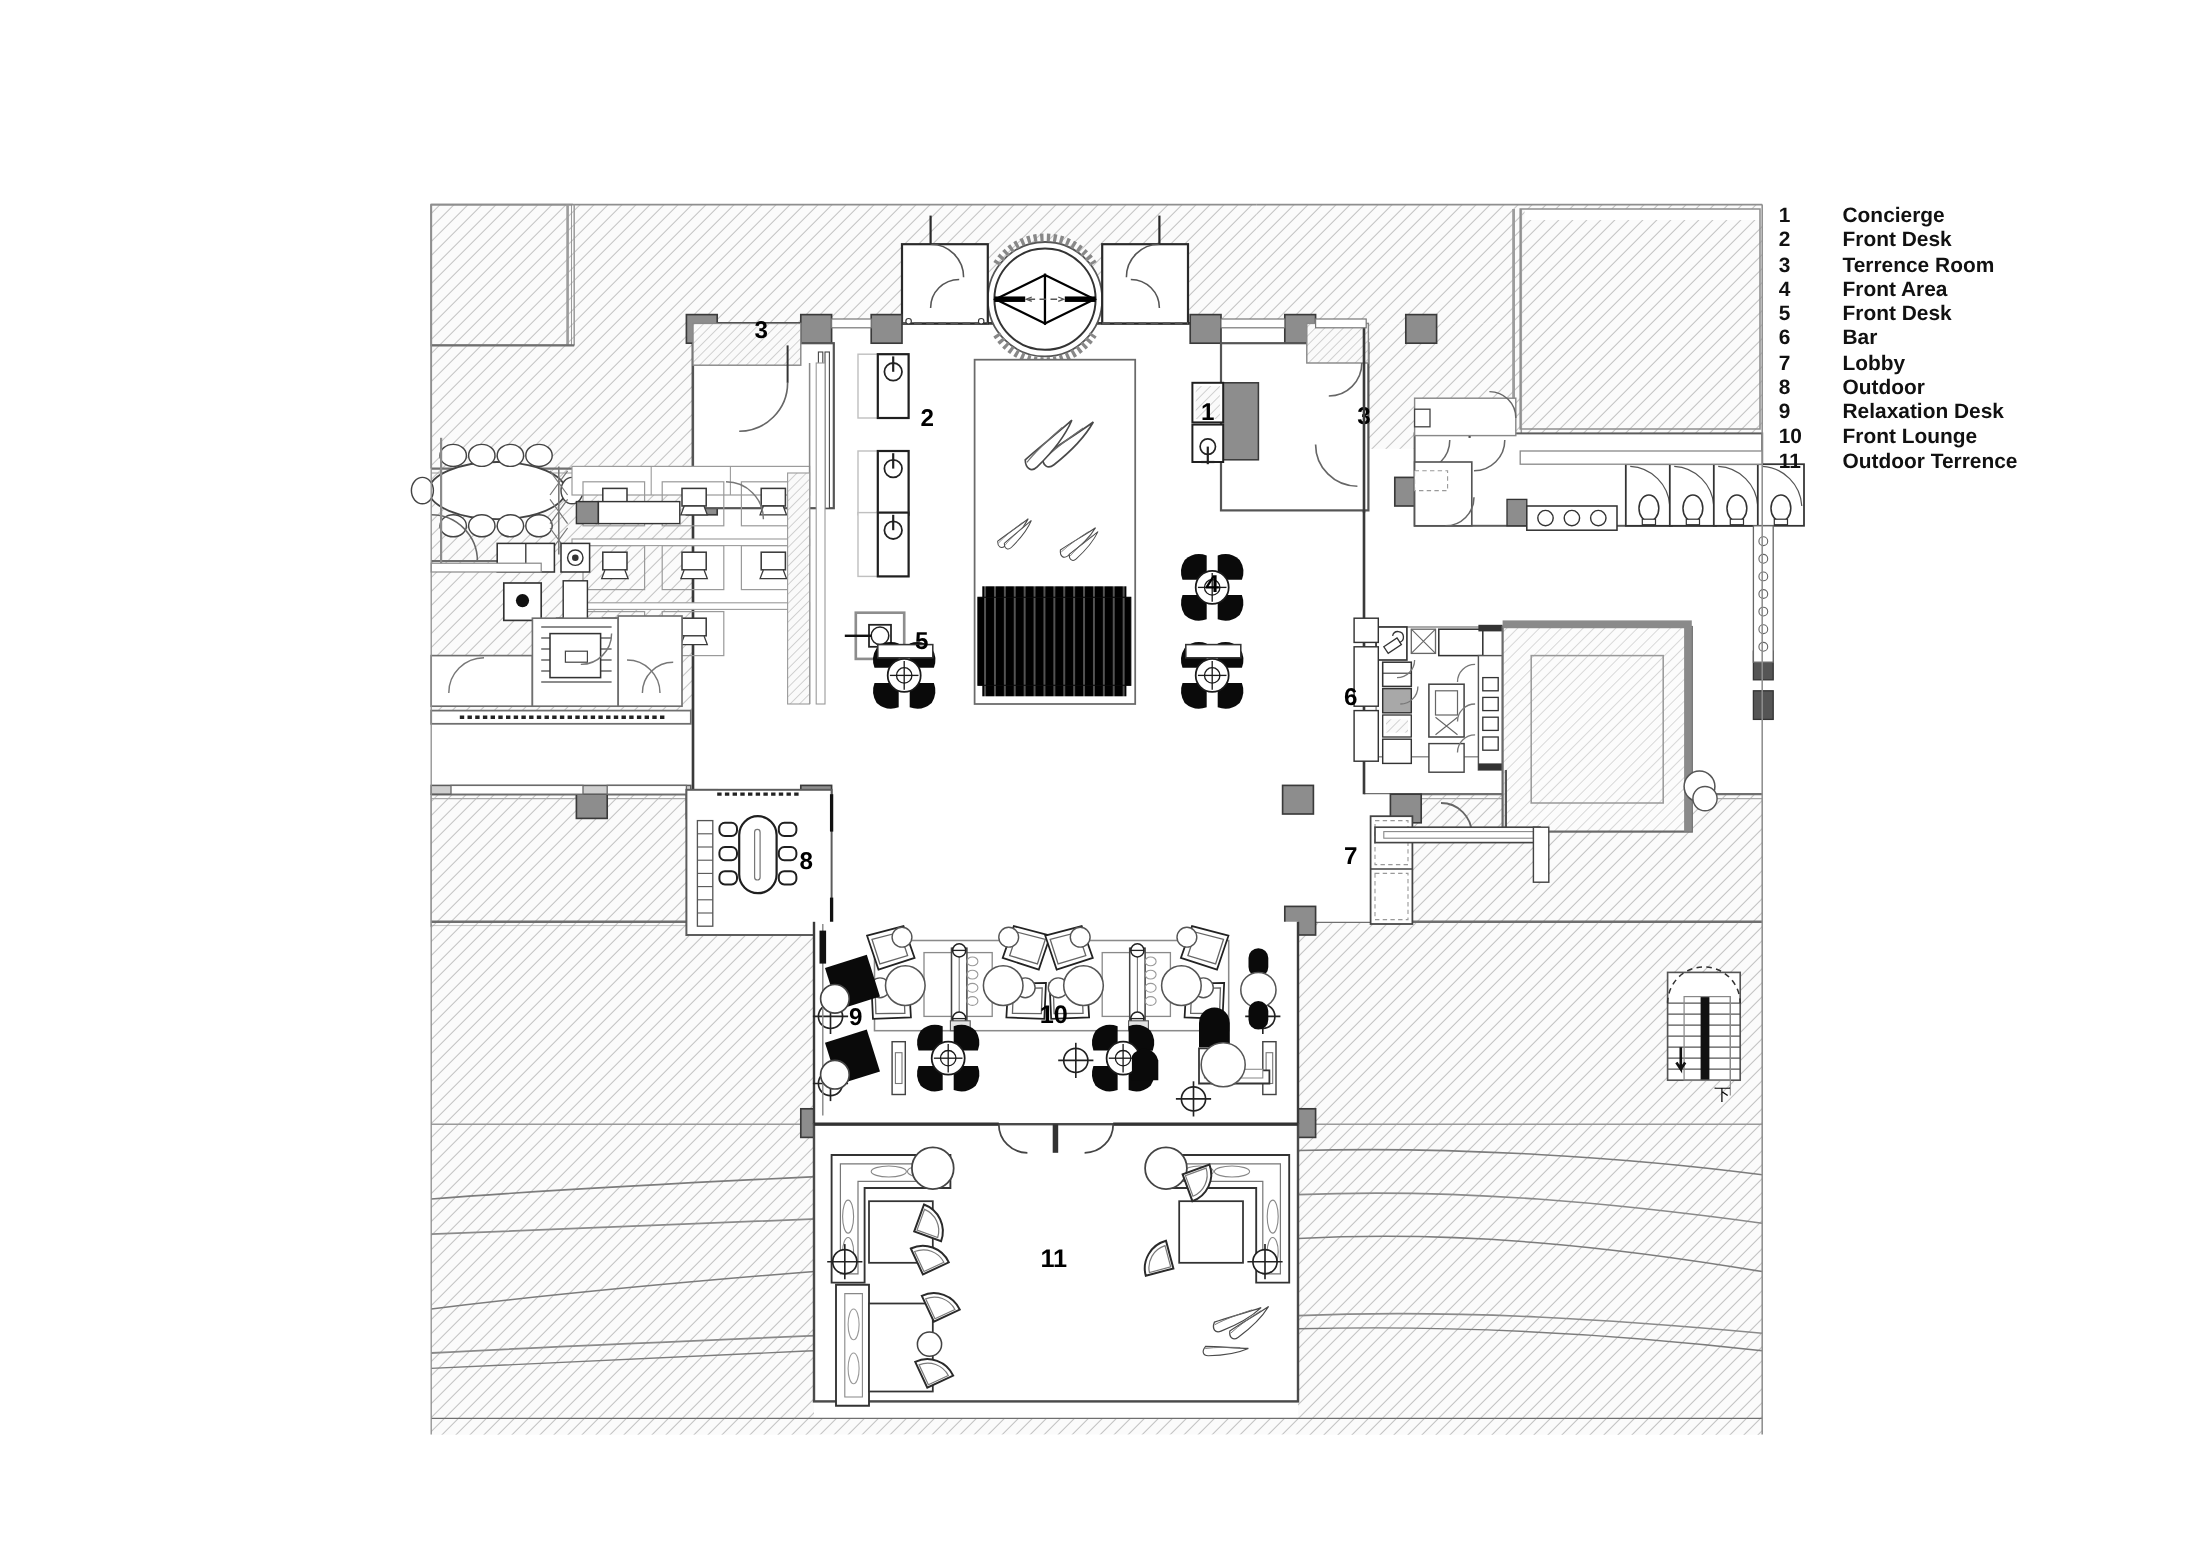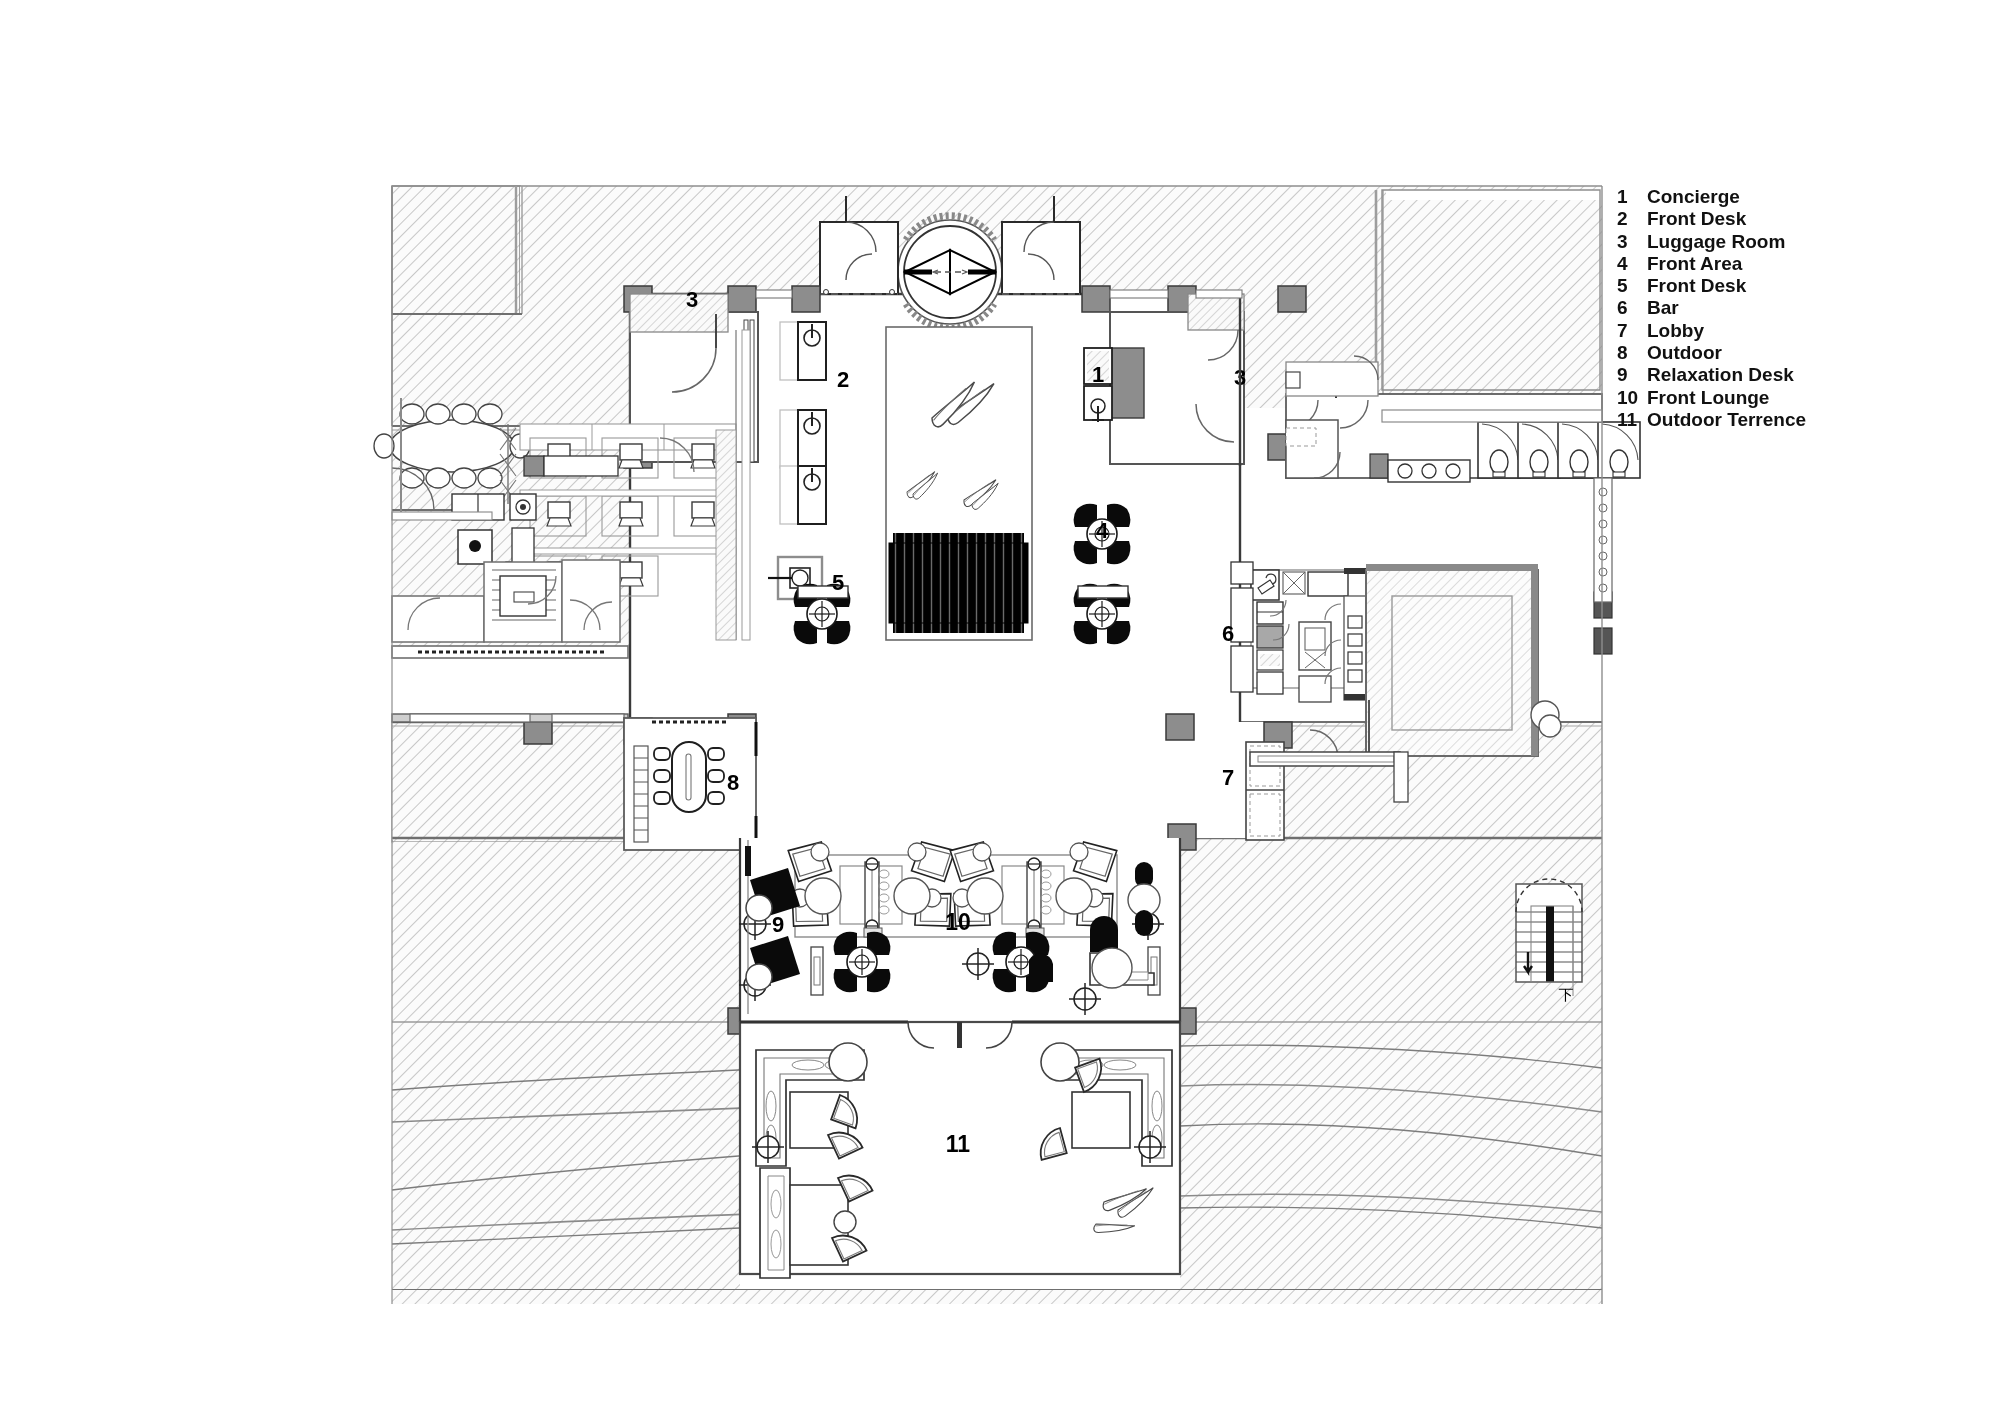--- a/index.html
+++ b/index.html
@@ -2,21 +2,21 @@
 <html><head>
 <meta charset="utf-8">
 <style>
   html,body{margin:0;padding:0;background:#ffffff;}
   body{width:2000px;height:1414px;font-family:"Liberation Sans",sans-serif;overflow:hidden;}
   #stage{position:relative;width:2000px;height:1414px;background:#fff;}
   svg#plan{position:absolute;left:0;top:0;width:2000px;height:1414px;}
   #legend{position:absolute;left:1617px;top:186px;width:330px;}
   #legend .row{display:flex;align-items:flex-start;line-height:22.3px;font-size:19px;font-weight:bold;color:#111;}
   #legend .num{width:30px;text-align:left;flex:0 0 30px;}
-  #legend .lbl{flex:1 1 auto;white-space:nowrap;}
+  #legend .lbl{flex:1 1 auto;white-space:nowrap;margin-left:28px;}
   .rmnum{font-size:22px;font-weight:bold;fill:#000;font-family:"Liberation Sans",sans-serif;}
   .rmnum.big{font-size:23px;}
   .cjk{font-size:15px;fill:#000;font-family:"DejaVu Sans",sans-serif;}
 </style>
 </head>
 <body>
 
 <div id="stage">
 
 <svg id="plan" viewBox="0 0 2000 1414">
@@ -789,21 +789,21 @@
   <div class="row">
     <span class="num">1</span>
     <span class="lbl">Concierge</span>
   </div>
   <div class="row">
     <span class="num">2</span>
     <span class="lbl">Front Desk</span>
   </div>
   <div class="row">
     <span class="num">3</span>
-    <span class="lbl">Luggage Room</span>
+    <span class="lbl">Terrence Room</span>
   </div>
   <div class="row">
     <span class="num">4</span>
     <span class="lbl">Front Area</span>
   </div>
   <div class="row">
     <span class="num">5</span>
     <span class="lbl">Front Desk</span>
   </div>
   <div class="row">

